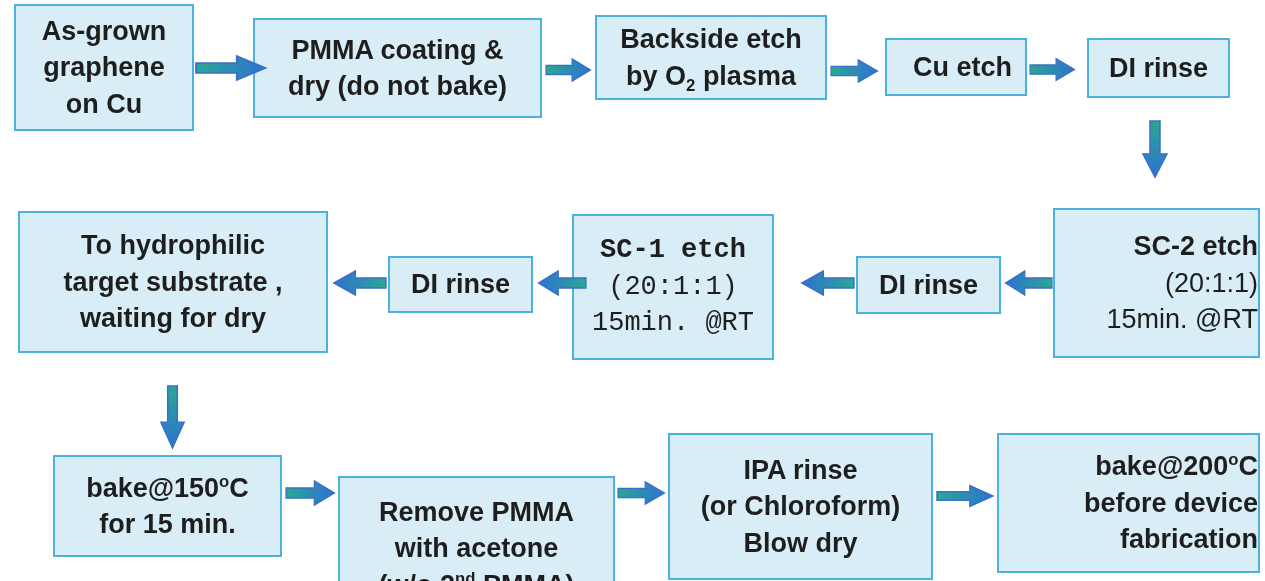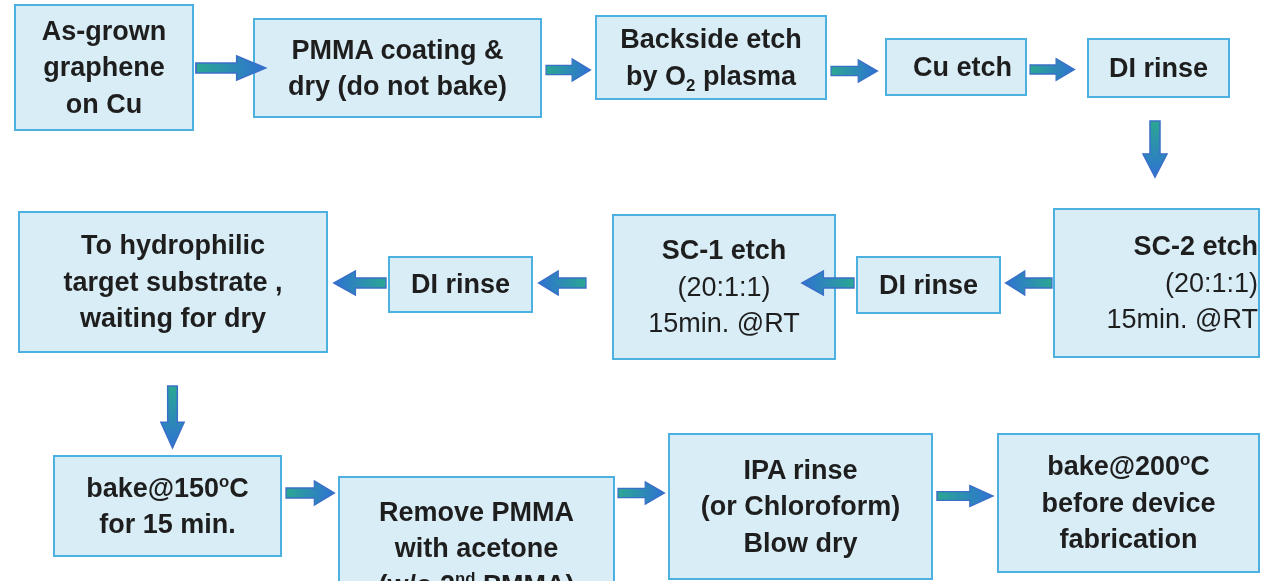--- a/index.html
+++ b/index.html
@@ -30,27 +30,27 @@
   sub{vertical-align:sub;}
   .arr{position:absolute;overflow:visible;}
   
   .b0{left:14px;top:4px;width:180px;height:127px;}
   .b1{left:253px;top:18px;width:289px;height:100px;}
   .b2{left:595px;top:15px;width:232px;height:85px;justify-content:center;}
   .b3{left:885px;top:38px;width:142px;height:58px;padding-left:13px;}
   .b4{left:1087px;top:38px;width:143px;height:60px;}
   .b5{left:1053px;top:208px;width:207px;height:150px;align-items:flex-end;}
   .b6{left:856px;top:256px;width:145px;height:58px;}
-  .b7{left:612px;top:214px;width:224px;height:146px;}
+  .b7{left:572px;top:214px;width:202px;height:146px;font-family:Liberation Mono, monospace;}
   .b8{left:388px;top:256px;width:145px;height:57px;}
   .b9{left:18px;top:211px;width:310px;height:142px;text-align:center;}
   .b10{left:53px;top:455px;width:229px;height:102px;}
   .b11{left:338px;top:433px;width:277px;height:145px;margin-top:43px;}
   .b12{left:668px;top:433px;width:265px;height:147px;}
-  .b13{left:997px;top:433px;width:263px;height:140px;}
+  .b13{left:997px;top:433px;width:263px;height:140px;align-items:flex-end;}
   
   .a0{left:196px;top:53px;width:72px;height:30px;}
   .a1{left:546px;top:56px;width:46px;height:28px;}
   .a2{left:831px;top:57px;width:48px;height:28px;}
   .a3{left:1030px;top:56px;width:46px;height:27px;}
   .a4{left:1140px;top:121px;width:30px;height:58px;}
   .a5{left:1004px;top:268px;width:48px;height:30px;}
   .a6{left:800px;top:268px;width:54px;height:30px;}
   .a7{left:537px;top:268px;width:49px;height:30px;}
   .a8{left:332px;top:268px;width:54px;height:30px;}

